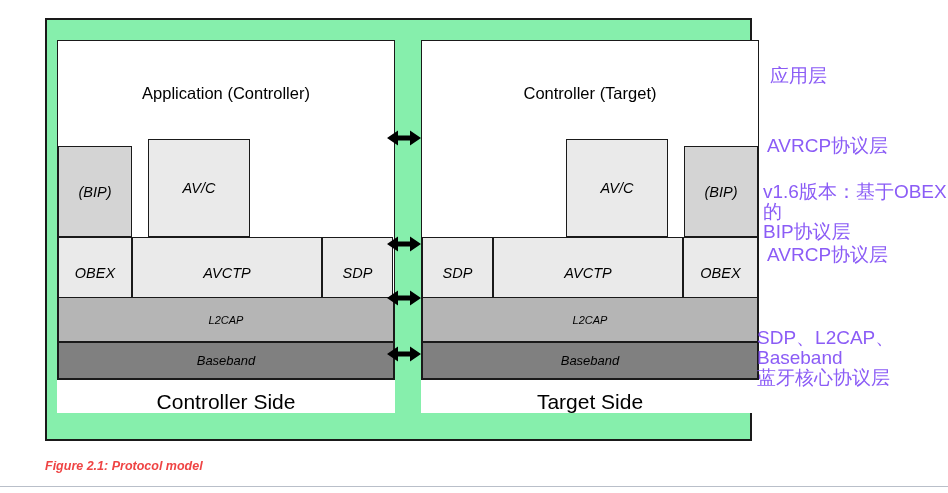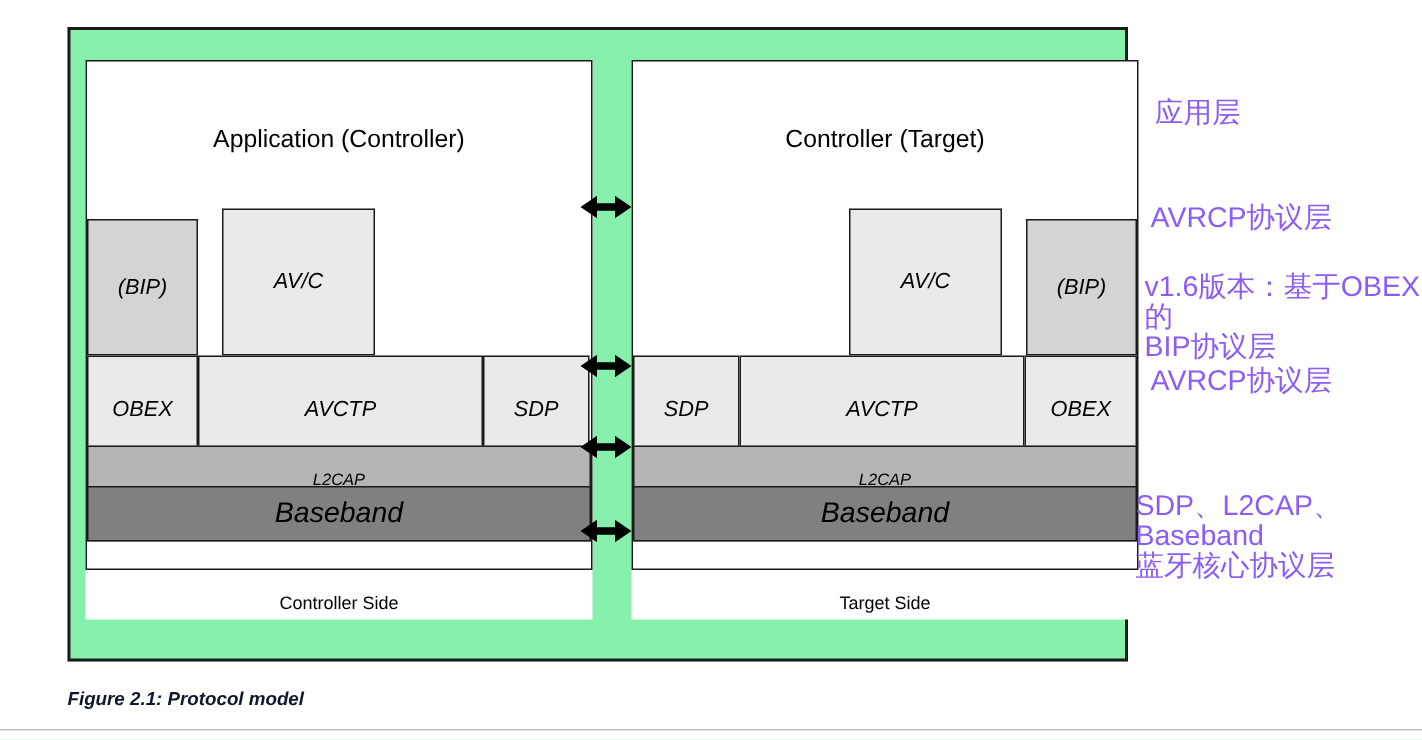--- a/index.html
+++ b/index.html
@@ -43,21 +43,21 @@
     width: 338px;
     height: 340px;
     border: 1.6px solid #1a1a1a;
     box-sizing: border-box;
     background: #ffffff;
   }
 
   .panel-caption {
     width: 338px;
     text-align: center;
-    font-size: 12px;
+    font-size: 21px;
     line-height: 22px;
     padding-top: 11px;
     color: #000;
   }
 
   
   .app-region {
     position: absolute;
     left: 0; top: 0;
     width: 100%;
@@ -87,21 +87,21 @@
   .fill-light  { background: #eaeaea; }   
   .fill-mid    { background: #d4d4d4; }   
   .fill-l2cap  { background: #b5b5b5; }
   .fill-base   { background: #808080; }
 
   
   .bip-box   { top: 105px; height: 91px; }
   .avc-box   { top: 98px;  height: 98px; }
   .mid-row   { top: 196px; height: 72px; }
   .l2cap-row { top: 256px; height: 45px; left: 0; width: 100%; font-size: 11px; }
-  .base-row  { top: 283px; height: 37px; left: 0; width: 100%; font-size: 19px; }
+  .base-row  { top: 301px; height: 37px; left: 0; width: 100%; font-size: 13px; }
 
   
   #ctl-bip   { left: 0px;   width: 74px; }
   #ctl-avc   { left: 90px;  width: 102px; }
   #ctl-obex  { left: 0px;   width: 74px; }
   #ctl-avctp { left: 74px;  width: 190px; }
   #ctl-sdp   { left: 264px; width: 71px; }
 
   
   #tgt-avc   { left: 144px; width: 102px; }
@@ -128,21 +128,21 @@
   }
 
   
   #figure-caption {
     position: absolute;
     left: 45px;
     top: 459px;
     font-size: 12.5px;
     font-style: italic;
     font-weight: bold;
-    color: #0f172a;
+    color: #ef4444;
   }
 
   #bottom-rule {
     position: absolute;
     left: 0;
     top: 486px;
     width: 948px;
     height: 1px;
     background: #b9bfc9;
   }

